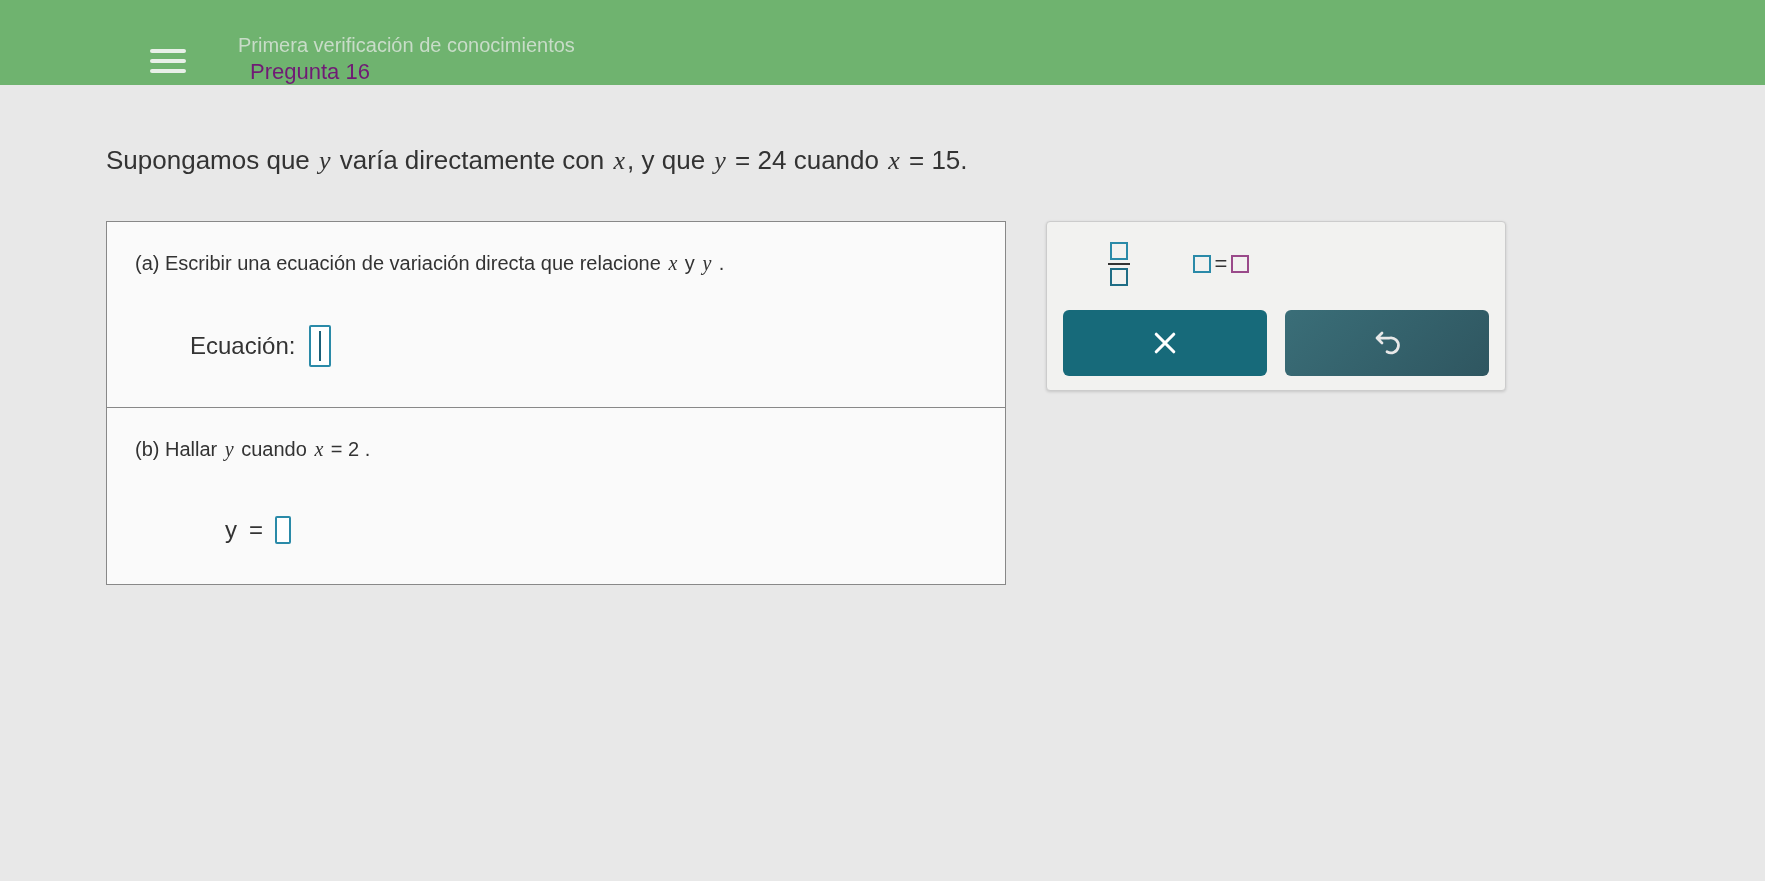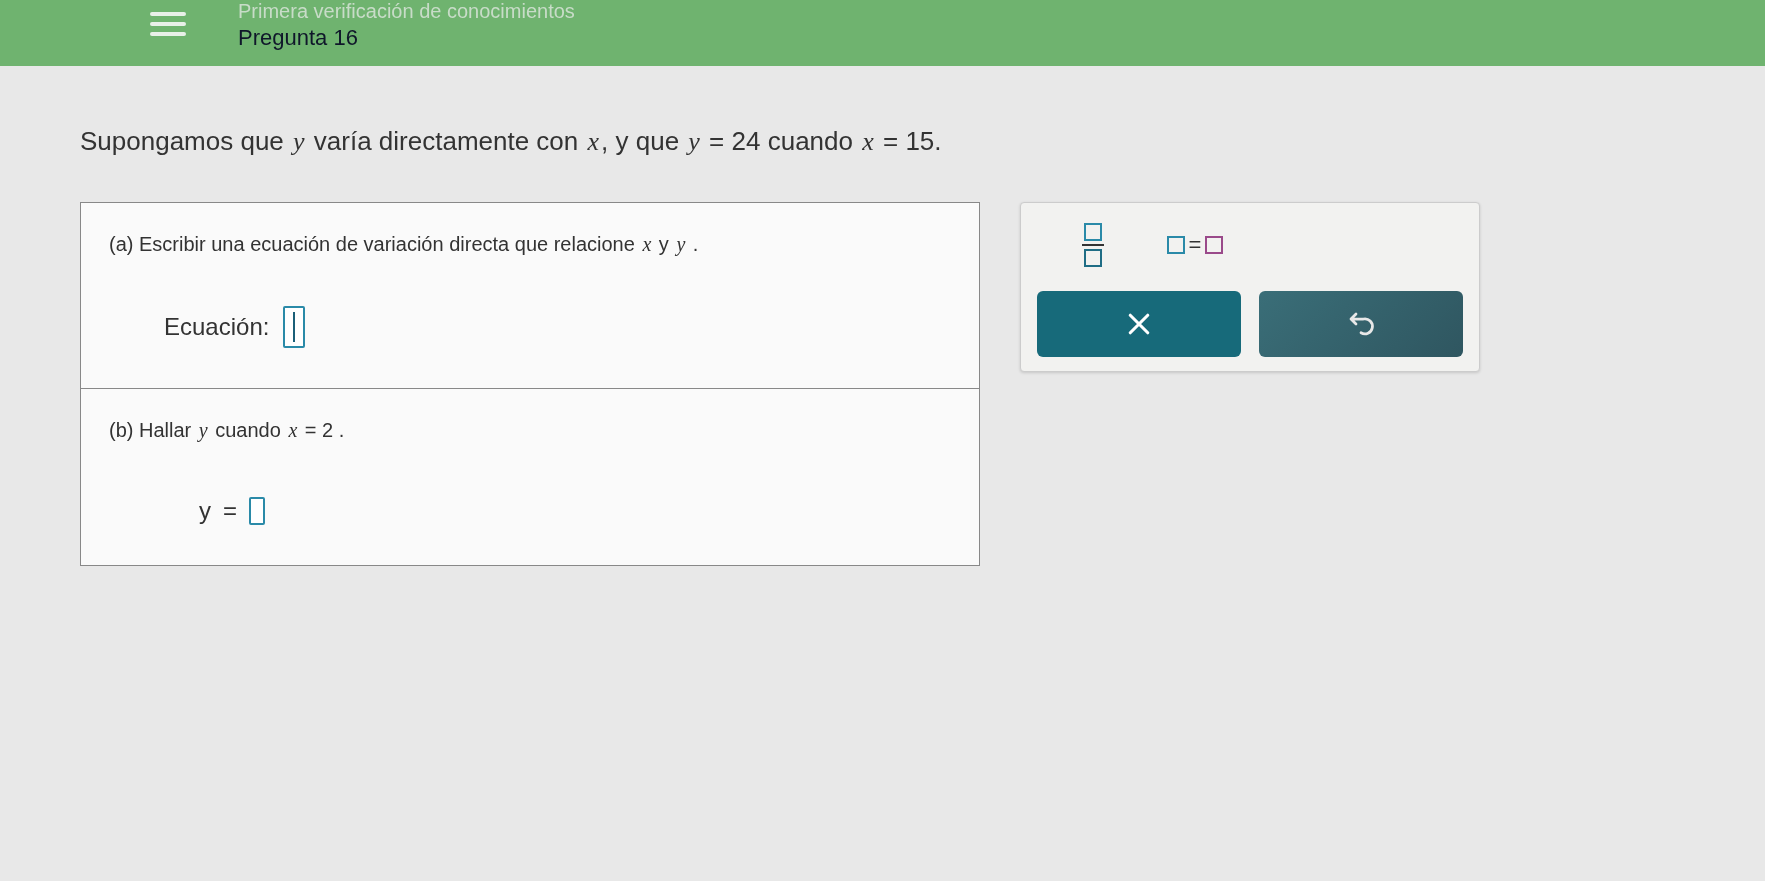--- a/index.html
+++ b/index.html
@@ -5,23 +5,23 @@
   * { box-sizing: border-box; margin: 0; padding: 0; }
   body {
     font-family: Arial, Helvetica, sans-serif;
     background: #e8e8e8;
     width: 1765px;
     height: 881px;
     overflow: hidden;
   }
   .header {
     background: #6fb36f;
-    height: 66px;
+    height: 85px;
     display: flex;
-    align-items: flex-start;
+    align-items: flex-end;
     padding-left: 150px;
   }
   .hamburger {
     width: 48px;
     height: 48px;
     display: flex;
     flex-direction: column;
     justify-content: center;
     gap: 6px;
     cursor: pointer;
@@ -29,24 +29,24 @@
   }
   .hamburger span {
     display: block;
     height: 4px;
     width: 36px;
     background: #e8f0e8;
     border-radius: 2px;
   }
   .header-text { display: flex; flex-direction: column; }
   .header-line1 { color: #c8dcc8; font-size: 20px; font-weight: 500; }
-  .header-line2 { color: #0f172a; font-size: 22px; font-weight: 500; margin-top: 2px; }
+  .header-line2 { color: #701a75; font-size: 22px; font-weight: 500; margin-top: 2px; margin-left: 12px; }
 
   .content {
-    padding: 60px 150px 0 80px;
+    padding: 60px 150px 0 106px;
   }
   .prompt {
     font-size: 26px;
     color: #333;
     margin-bottom: 45px;
   }
   .prompt .mi { font-style: italic; font-family: "Times New Roman", serif; padding: 0 2px; }
 
   .main-row { display: flex; gap: 40px; align-items: flex-start; }
 

